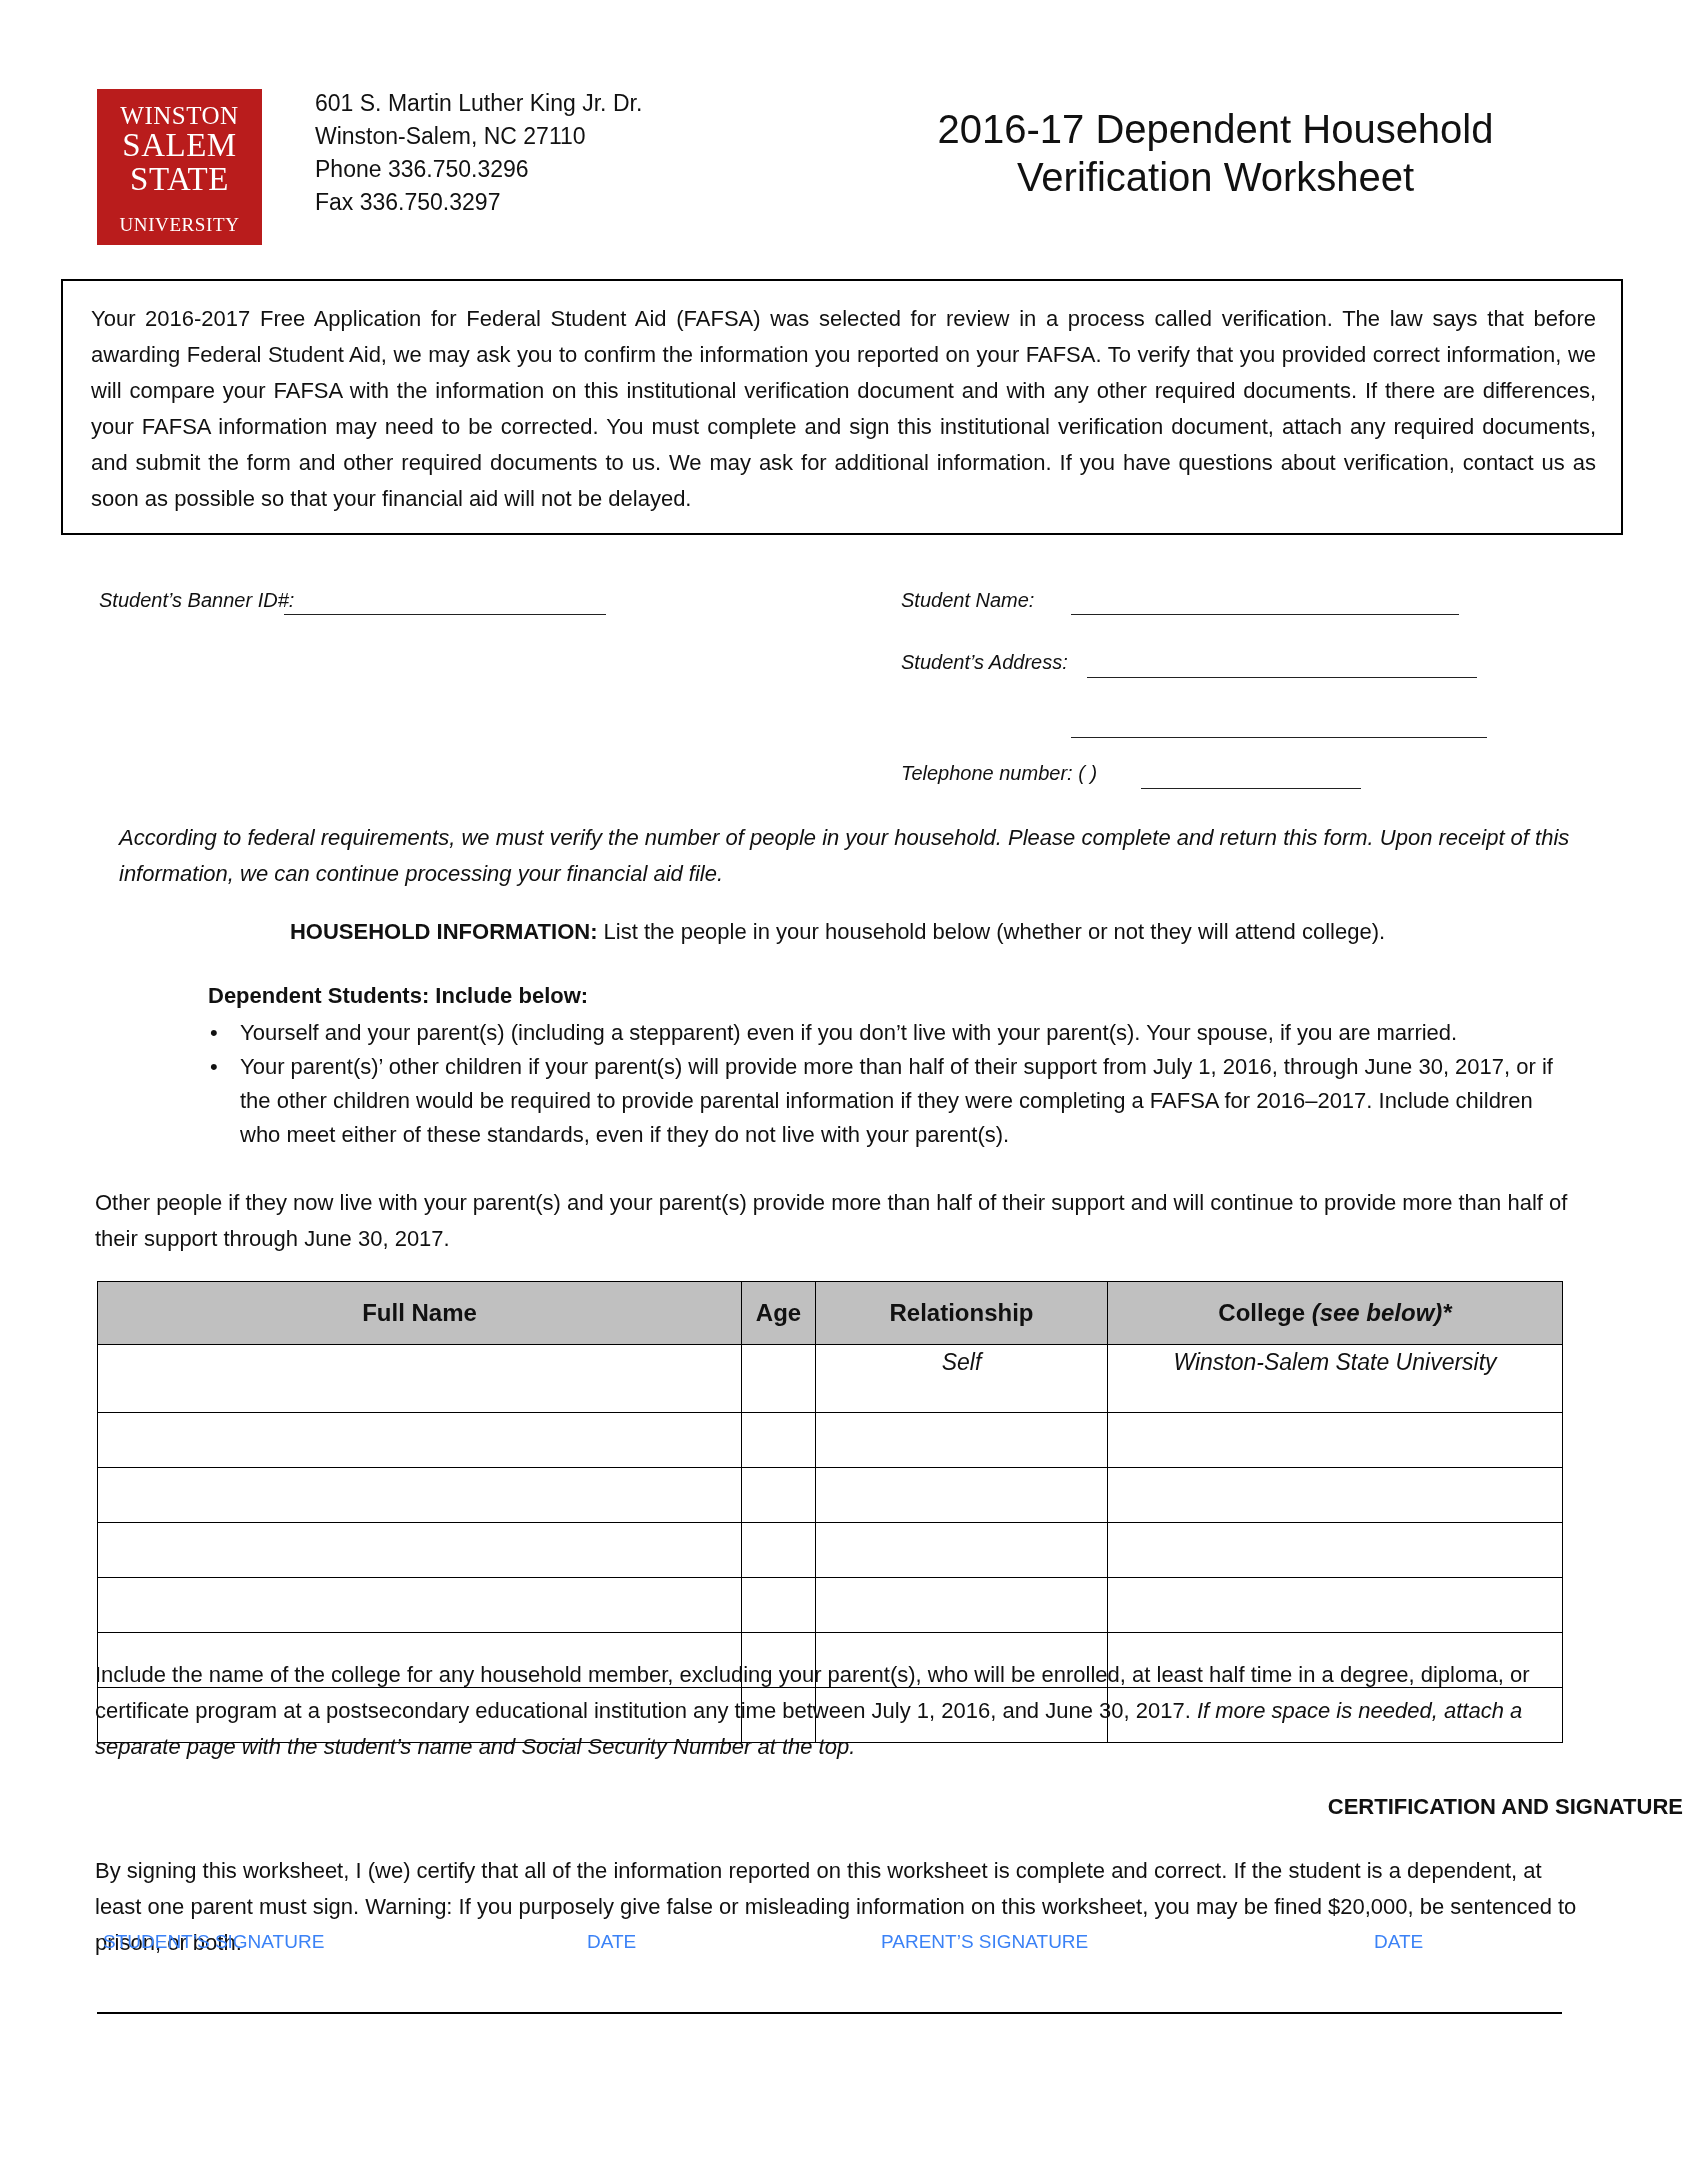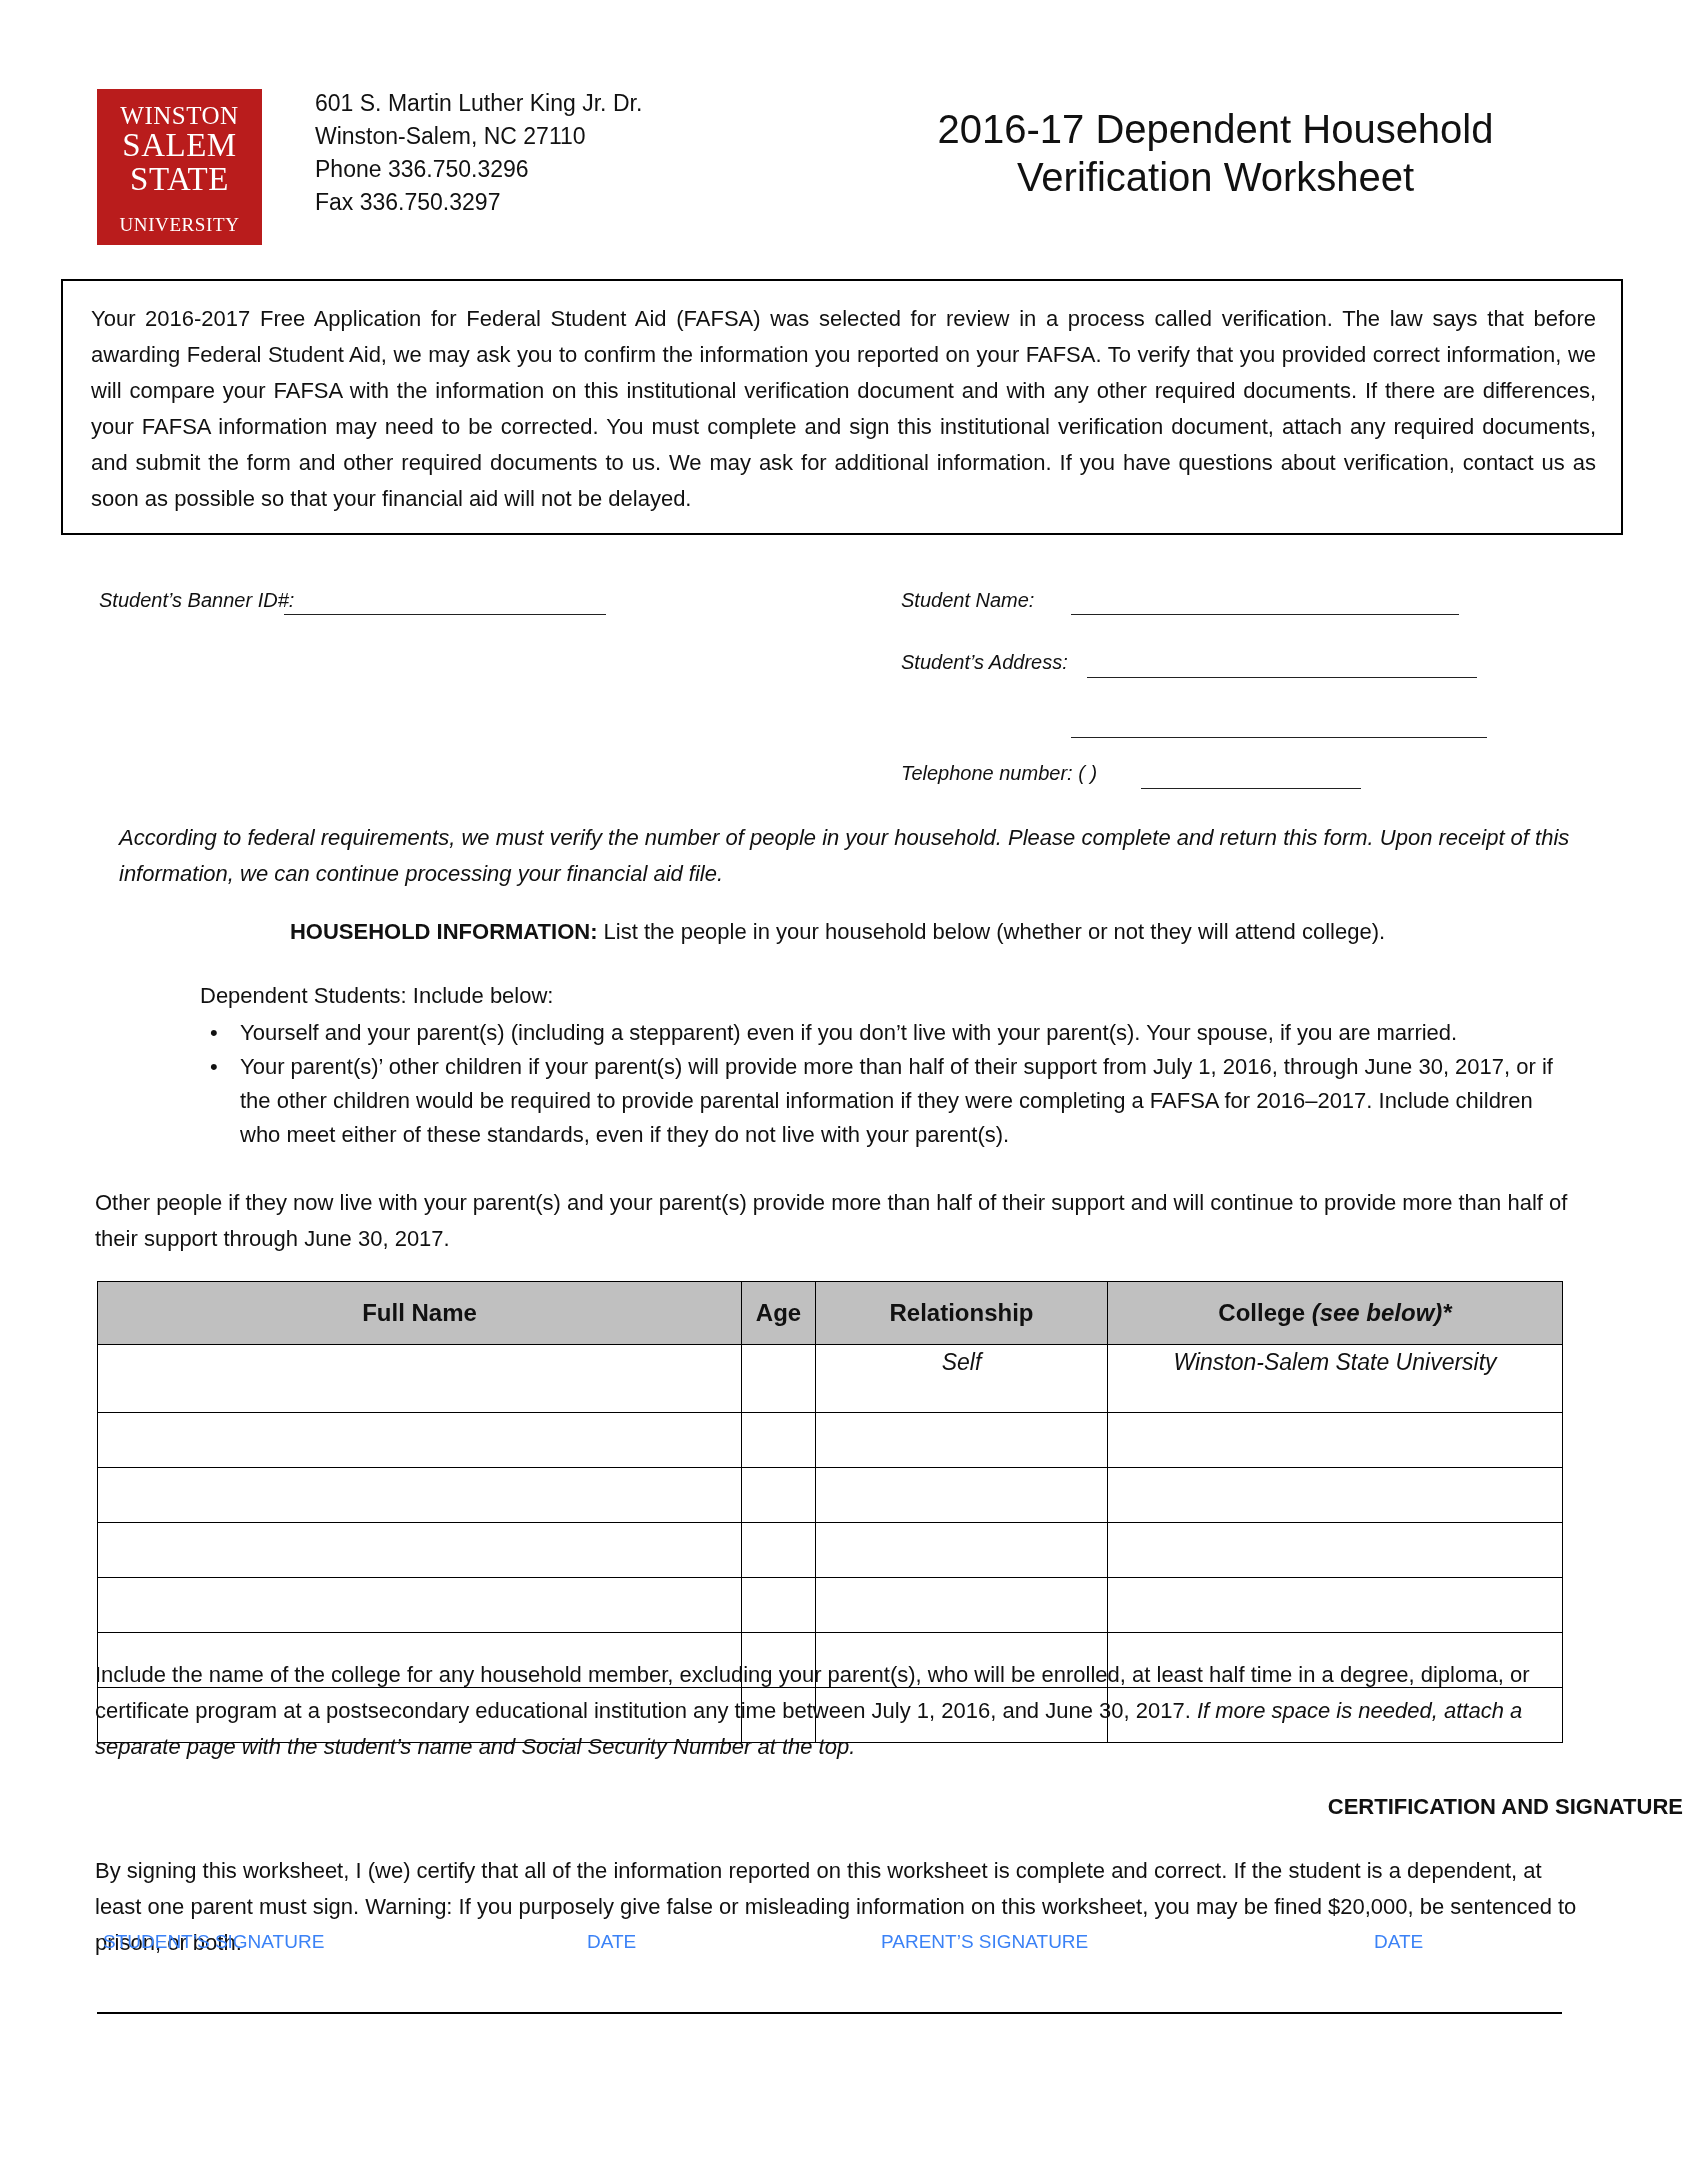--- a/index.html
+++ b/index.html
@@ -245,21 +245,21 @@
 
   <div class="rule" style="left:1071px; top:737px; width:416px;"></div>
 
   <div class="fld" style="left:901px; top:762px;">Telephone number: (         )</div>
   <div class="rule" style="left:1141px; top:788px; width:220px;"></div>
 
   <div class="para it" style="left:99px; top:820px; width:1465px;">According to federal requirements, we must verify the number of people in your household. Please complete and return this form. Upon receipt of this information, we can continue processing your financial aid file.</div>
 
   <div class="para" style="left:95px; top:914px; width:1485px;text-align:center;"><b>HOUSEHOLD INFORMATION:</b><span> List the people in your household below (whether or not they will attend college).</span></div>
 
-  <div class="para" style="left:200px; top:978px; width:1386px; font-weight:normal;">Dependent Students: Include below:</div>
+  <div class="para" style="left:208px; top:978px; width:1386px; font-weight:bold;">Dependent Students: Include below:</div>
 
   <ul class="bullets" style="left:196px; top:1016px; width:1368px;">
     <li><span class="dot">•</span><span>Yourself and your parent(s) (including a stepparent) even if you don’t live with your parent(s). Your spouse, if you are married.</span></li>
     <li><span class="dot">•</span><span>Your parent(s)’ other children if your parent(s) will provide more than half of their support from July 1, 2016, through June 30, 2017, or if the other children would be required to provide parental information if they were completing a FAFSA for 2016–2017. Include children who meet either of these standards, even if they do not live with your parent(s).</span></li>
   </ul>
 
   <div class="para" style="left:95px; top:1185px; width:1475px;">Other people if they now live with your parent(s) and your parent(s) provide more than half of their support and will continue to provide more than half of their support through June 30, 2017.</div>
 
   <table class="hh">
     <colgroup>

